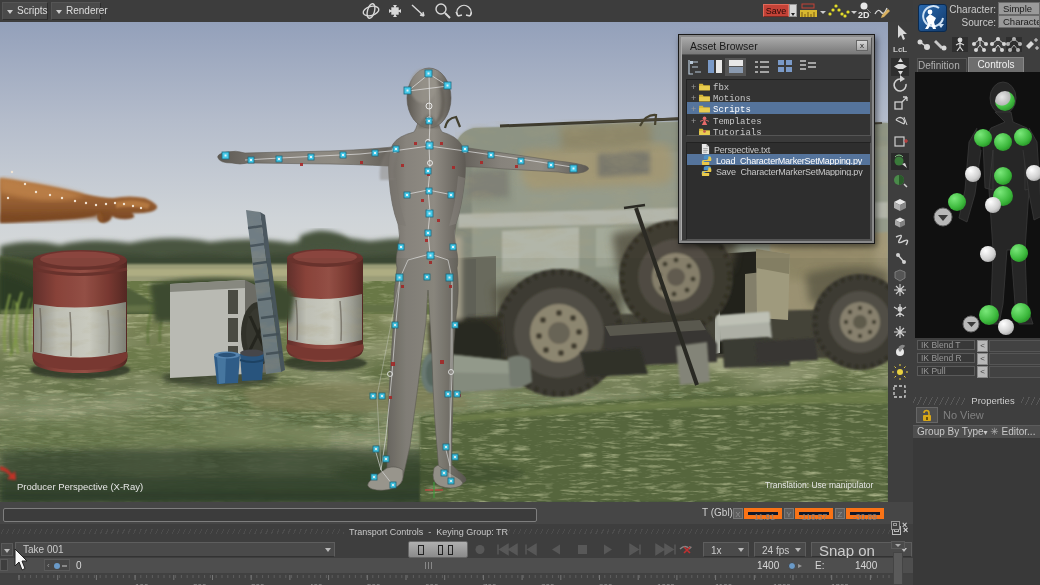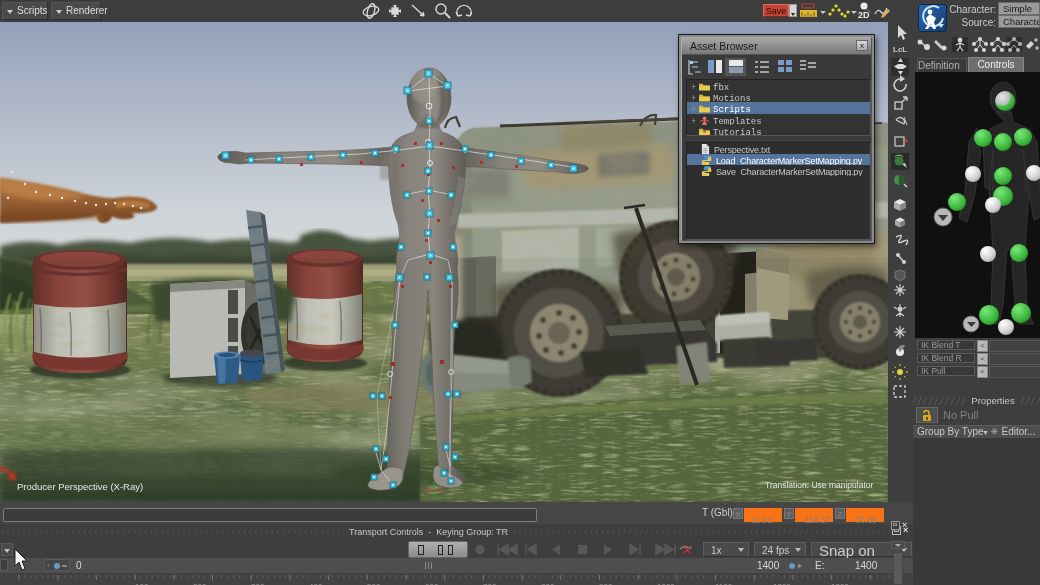--- a/index.html
+++ b/index.html
@@ -29,21 +29,21 @@
 .trow i{font-style:normal;color:#999;font-size:9px;display:inline-block;width:8px;}
 .trow svg{vertical-align:-1px;margin-right:3px;}
 .trow b{font-weight:normal;font-size:9px;color:#c8c8c8;font-family:Liberation Mono, monospace;}
 .trow.sel{background:#55749c;}
 .frow{position:relative;height:11px;line-height:10px;white-space:nowrap;padding-left:14px;overflow:hidden;}
 .frow svg{vertical-align:-1.5px;margin-right:4px;}
 .frow b{font-weight:normal;font-size:9px;color:#c8c8c8;letter-spacing:-0.2px;}
 .frow.sel2{background:#55749c;}
 .gfield{position:absolute;top:6px;width:49px;height:13px;}
 .gfield i{font-style:normal;position:absolute;left:0;top:0;width:10px;height:11px;background:#5e5e5e;border:1px solid #777;color:#8e8e8e;font-size:8px;text-align:center;line-height:11px;}
-.gfield b{font-weight:normal;position:absolute;left:11px;top:0;right:0;height:11px;background:#0f172a;border:7px solid #f97316;color:#7e7e7e;font-size:8.5px;text-align:right;line-height:11px;padding-right:3px;}
+.gfield b{font-weight:normal;position:absolute;left:11px;top:0;right:0;height:11px;background:#0f172a;border:4px solid #f97316;color:#7e7e7e;font-size:8.5px;text-align:right;line-height:11px;padding-right:3px;}
 .zig2{background:repeating-linear-gradient(115deg,#3e3e3e 0 2.5px,#4c4c4c 2.5px 3.5px,#3e3e3e 3.5px 5px);height:5px !important;}
 .combo{position:absolute;top:2px;height:15px;background:#4a4a4a;border:1px solid #5e5e5e;border-bottom-color:#333;}
 .combo span{position:absolute;left:7px;top:1px;font-size:10px;color:#ccc;line-height:13px;}
 .combo:after{content:"";position:absolute;right:4px;top:5px;border-left:3.5px solid transparent;border-right:3.5px solid transparent;border-top:4.5px solid #bbb;}
 </style></head>
 <body>
 <div id="root">
   <svg id="scene" class="abs" style="left:0;top:22px" width="888" height="480" viewBox="0 0 888 480">
   <defs>
     <linearGradient id="sky" x1="0" y1="0" x2="0" y2="1">
@@ -765,21 +765,21 @@
     <div class="abs zig" style="left:0px;top:397px;width:52px;height:8px;"></div>
     <div class="abs zig" style="left:108px;top:397px;width:19px;height:8px;"></div>
     <div class="abs" style="left:52px;top:395px;width:56px;text-align:center;font-size:9.5px;color:#ccc;">Properties</div>
     <div class="abs" style="left:3px;top:407px;width:22px;height:16px;background:#4e4e4e;border:1px solid #666;text-align:center;">
       <svg width="13" height="13" viewBox="0 0 13 13">
           <rect x="2" y="6" width="8" height="6" fill="#d8a818" rx="1"></rect>
           <path d="M8,6 V4 a2.5,2.5 0 0 0 -5,0" stroke="#d8a818" stroke-width="1.6" fill="none"></path>
           <rect x="5" y="8" width="2" height="3" fill="#6a5008"></rect>
         </svg>
     </div>
-    <div class="abs" style="left:30px;top:409px;font-size:11px;color:#808080;">No Pull</div>
+    <div class="abs" style="left:30px;top:409px;font-size:11px;color:#808080;">No View</div>
     <div class="abs" style="left:0px;top:425px;width:127px;height:13px;background:#4e4e4e;border-top:1px solid #5c5c5c;"></div>
     <div class="abs" style="left:0;top:438px;width:127px;height:147px;background:#393939;"></div>
     <div class="abs" style="left:4px;top:426px;font-size:10px;color:#c8c8c8;">Group By Type<span style="font-size:8px;">▾</span> <span style="color:#b0b0b0;">✳</span> Editor...</div>
   </div>
   <div id="bstatus" class="abs">
     <div class="abs" style="left:3px;top:6px;width:534px;height:14px;background:#3c3c3c;border:1px solid #7e7e7e;border-radius:2px;"></div>
     <div class="abs" style="left:702px;top:5px;font-size:10px;color:#d0d0d0;">T (Gbl)</div>
     <div class="gfield" style="left:733px;">
         <i>X</i>
         <b>11.91</b>
@@ -799,20 +799,21 @@
     <div class="abs" style="left:349px;top:3px;font-size:9px;color:#c8c8c8;">Transport Controls&nbsp;&nbsp;-&nbsp;&nbsp;Keying Group: TR</div>
     <div class="abs" style="left:892px;top:2px;width:9px;height:9px;border:1px solid #bbb;background:#3e3e3e;">
         <div style="width:5px;height:4px;border:1px solid #bbb;margin:1px;"></div>
       </div>
     <div class="abs" style="left:903px;top:1px;color:#ddd;font-size:9px;font-weight:bold;">×</div>
   </div>
   <div id="btrans" class="abs">
     <div class="abs" style="left:1px;top:3px;width:12px;height:13px;background:#4a4a4a;border:1px solid #5a5a5a;">
         <div style="margin:5px auto 0;width:0;border-left:3px solid transparent;border-right:3px solid transparent;border-top:4px solid #bbb;"></div>
       </div>
+    <div class="abs" style="left:15px;top:2px;width:320px;height:15px;background:#4a4a4a;border:1px solid #5e5e5e;border-bottom-color:#333;color:#ccc;font-size:10px;line-height:14px;padding-left:7px;">Take 001<div style="position:absolute;right:3px;top:5px;width:0;border-left:3.5px solid transparent;border-right:3.5px solid transparent;border-top:4.5px solid #bbb;"></div></div>
     <div class="abs" style="left:408px;top:1px;width:60px;height:17px;background:linear-gradient(180deg,#b0b0b0,#8a8a8a);border:1px solid #666;border-radius:2px;">
       <div style="position:absolute;left:9px;top:3px;width:6px;height:10px;border:1.5px solid #222;"></div>
       <div style="position:absolute;left:29px;top:3px;width:5px;height:10px;border:1.5px solid #222;"></div>
       <div style="position:absolute;left:39px;top:3px;width:5px;height:10px;border:1.5px solid #222;"></div>
     </div>
     <svg class="abs" style="left:474px;top:3px" width="220" height="13" viewBox="0 0 220 13">
       <g fill="#585858">
         <circle cx="6" cy="6.5" r="4.5"></circle>
         <g transform="translate(24,0)">
             <path d="M0,1.5 v10 M10,1.5 l-8,5 8,5 z M19,1.5 l-8,5 8,5 z" stroke="#585858" stroke-width="1.5"></path>

